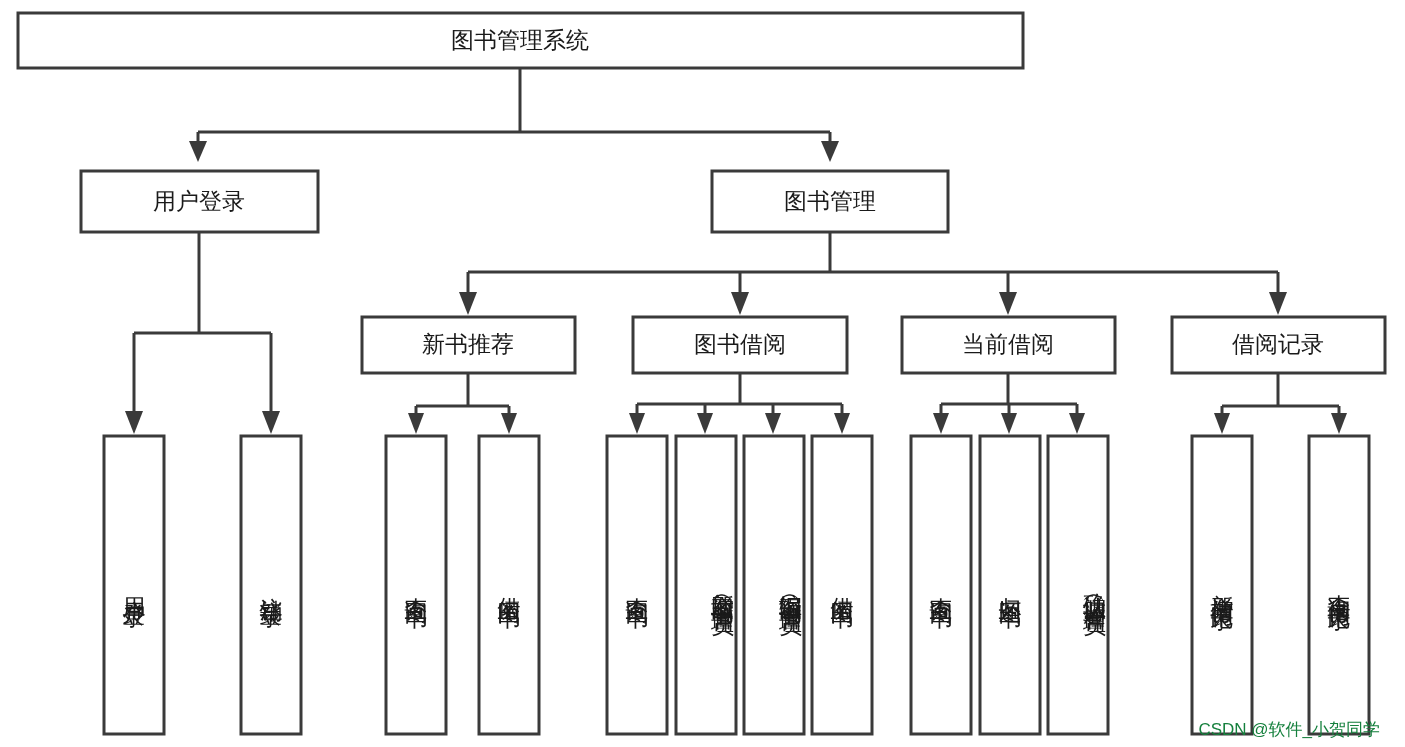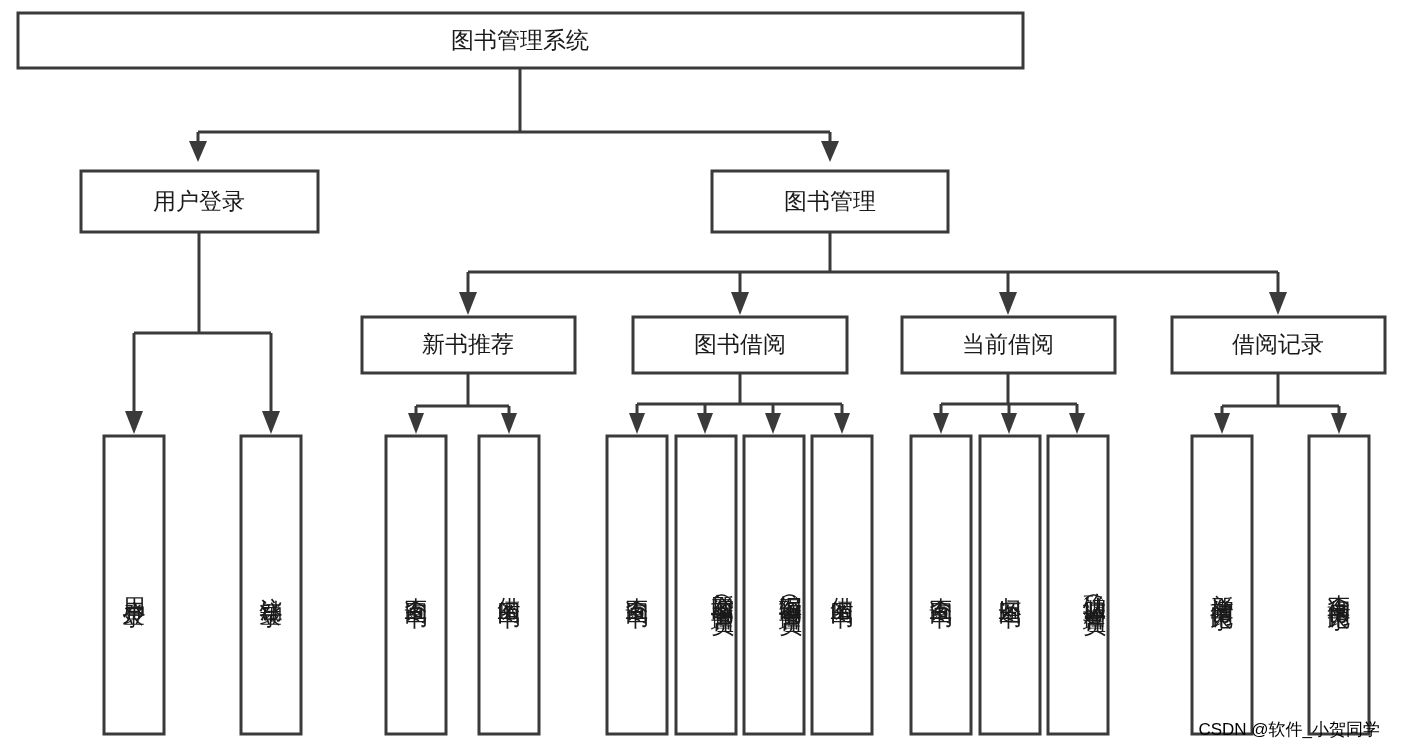--- a/index.html
+++ b/index.html
@@ -61,21 +61,21 @@
     line-height: 1.18;
     letter-spacing: 3px;
     pointer-events: none;
   }
   .watermark {
     position: absolute;
     right: 8px;
     bottom: 6px;
     font-family: "Liberation Sans", "DejaVu Sans", sans-serif;
     font-size: 17px;
-    color: #000000;
+    color: #15803d;
     white-space: nowrap;
   }
 </style>
 </head>
 <body>
 
 <div id="diagram-root">
 
   <svg class="canvas" viewBox="0 0 1405 747" xmlns="http://www.w3.org/2000/svg">
 

